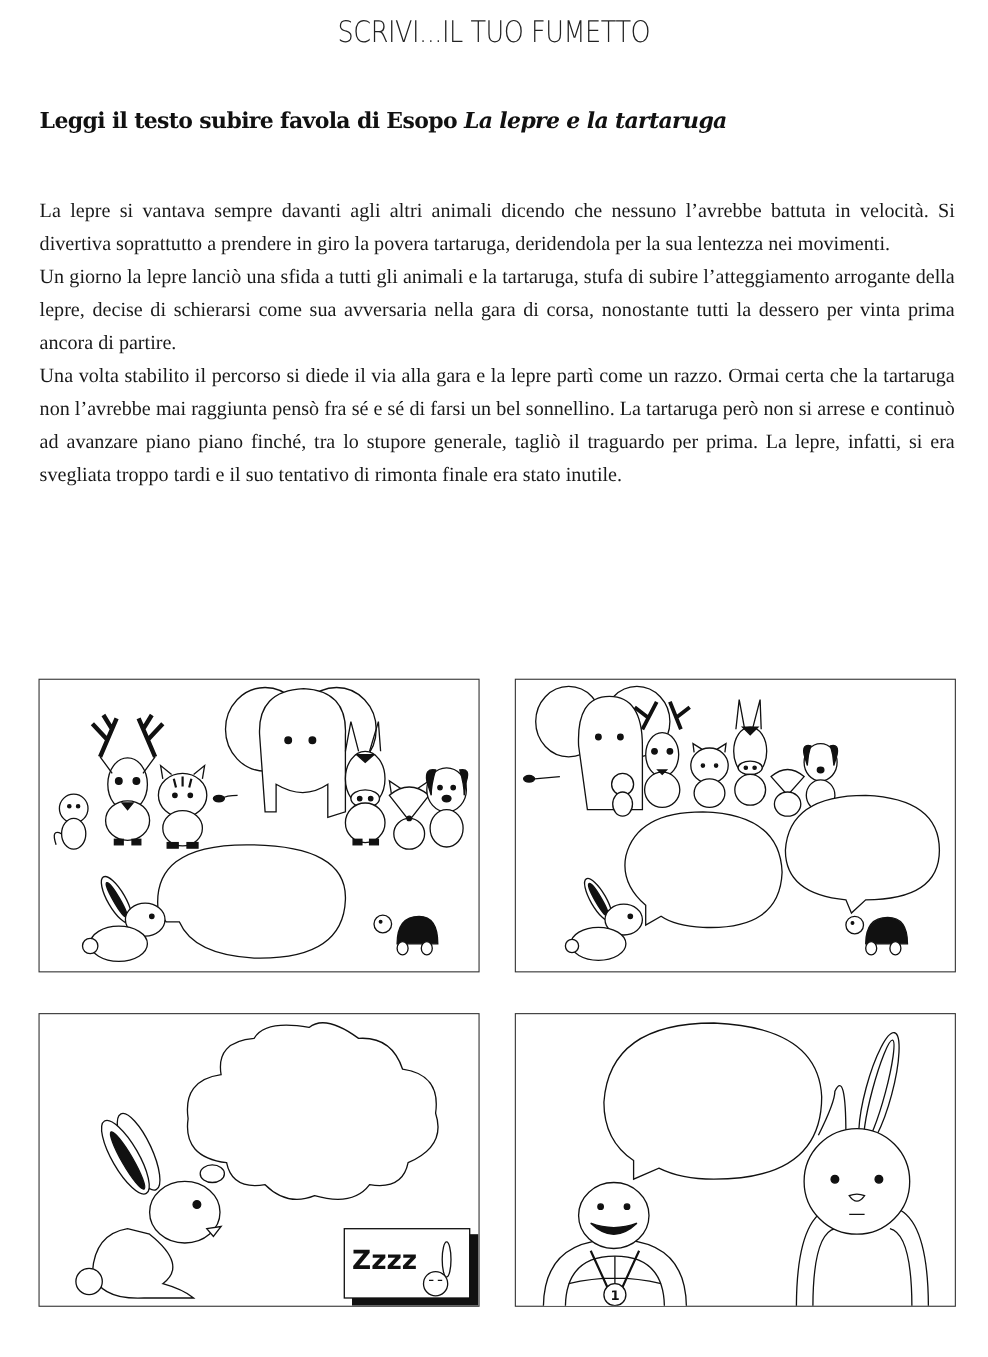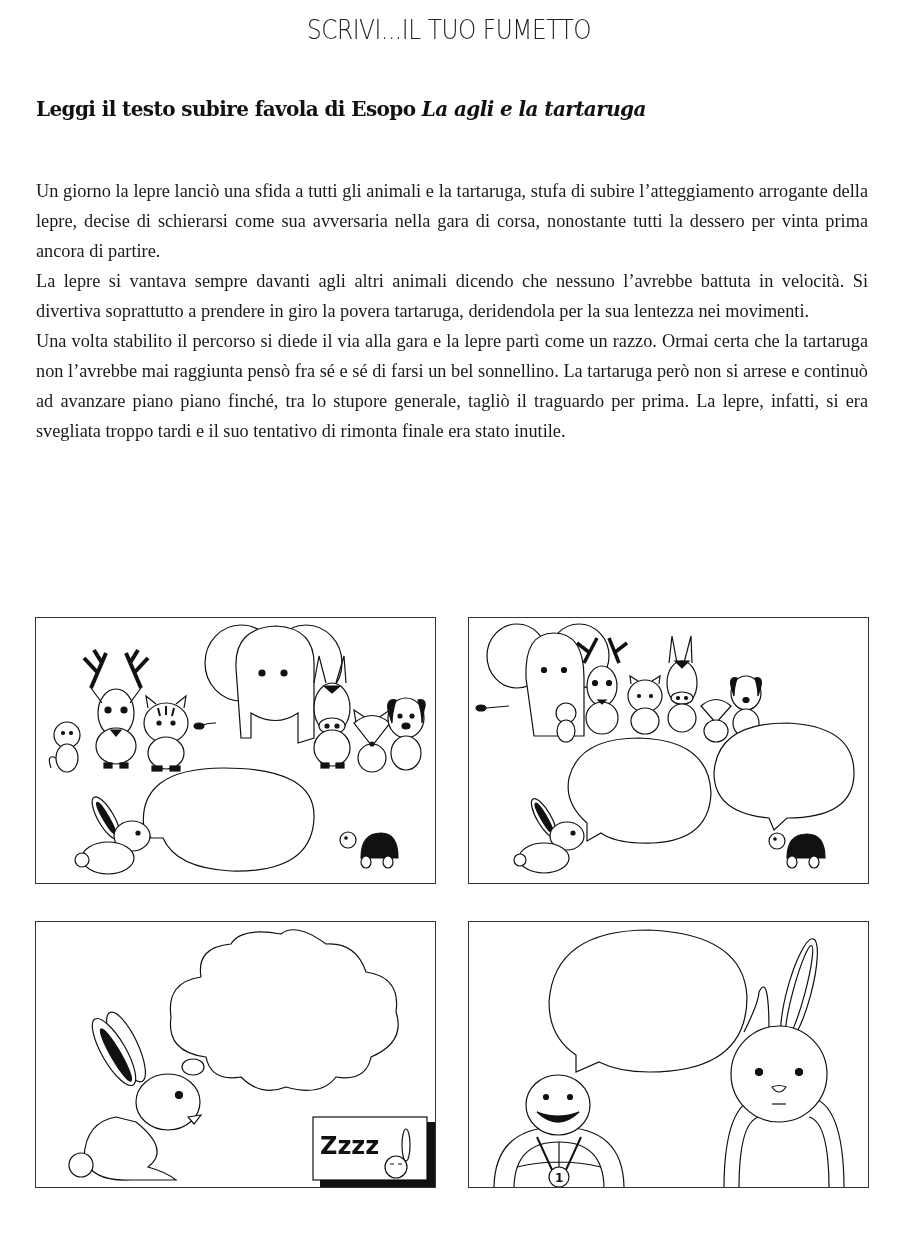--- a/index.html
+++ b/index.html
@@ -30,26 +30,26 @@
   #p3 { left: 35px; top: 921px; width: 401px; height: 267px; }
   #p4 { left: 468px; top: 921px; width: 401px; height: 267px; }
   .zzz { font-family: "DejaVu Sans", sans-serif; font-weight: bold; }
 </style>
 </head>
 <body>
 
 <div class="title">SCRIVI...IL TUO FUMETTO</div>
 
 <div class="instr">
-  <span>Leggi il testo subire favola di Esopo </span><em>La agli e la tartaruga</em><br>
+  <span>Leggi il testo subire favola di Esopo </span><em>La lepre e la tartaruga</em><br>
 </div>
 
 <div class="story">
+  <p>La lepre si vantava sempre davanti agli altri animali dicendo che nessuno l’avrebbe battuta in velocità. Si divertiva soprattutto a prendere in giro la povera tartaruga, deridendola per la sua lentezza nei movimenti.</p>
   <p>Un giorno la lepre lanciò una sfida a tutti gli animali e la tartaruga, stufa di subire l’atteggiamento arrogante della lepre, decise di schierarsi come sua avversaria nella gara di corsa, nonostante tutti la dessero per vinta prima ancora di partire.</p>
-  <p>La lepre si vantava sempre davanti agli altri animali dicendo che nessuno l’avrebbe battuta in velocità. Si divertiva soprattutto a prendere in giro la povera tartaruga, deridendola per la sua lentezza nei movimenti.</p>
   <p>Una volta stabilito il percorso si diede il via alla gara e la lepre partì come un razzo. Ormai certa che la tartaruga non l’avrebbe mai raggiunta pensò fra sé e sé di farsi un bel sonnellino. La tartaruga però non si arrese e continuò ad avanzare piano piano finché, tra lo stupore generale, tagliò il traguardo per prima. La lepre, infatti, si era svegliata troppo tardi e il suo tentativo di rimonta finale era stato inutile.</p>
 </div>
 
 <div class="panel" id="p1">
   <svg width="401" height="267" viewBox="0 0 401 267" fill="none" stroke="#111" stroke-width="1.2">
 
     <g>
       <ellipse cx="205" cy="45" rx="36" ry="38" fill="#fff"></ellipse>
       <ellipse cx="270" cy="45" rx="36" ry="38" fill="#fff"></ellipse>
       <path d="M200 50 Q198 10 240 8 Q280 10 278 50 L278 120 L262 125 L262 95 Q240 110 215 95 L215 120 L205 120 Z" fill="#fff"></path>

